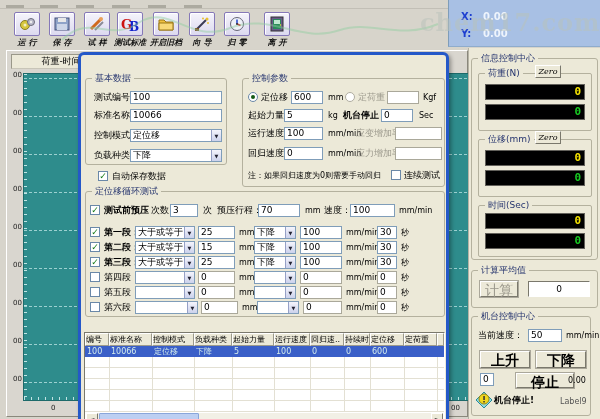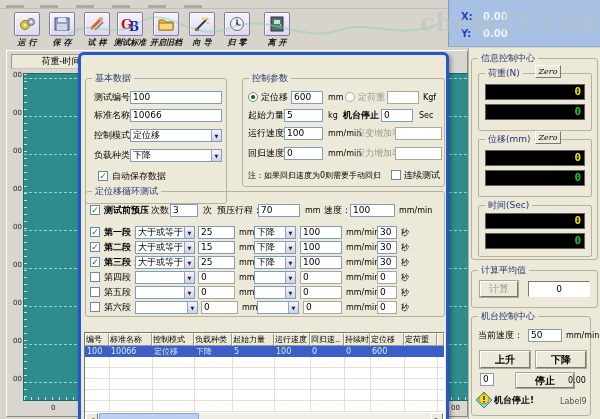--- a/index.html
+++ b/index.html
@@ -31,21 +31,21 @@
   .ytick { position:absolute; left:2px; width:13px; text-align:right; font-size:7px; color:#222; }
   .axlab { position:absolute; font-size:7px; color:#222; }
 
   
   .rightcol { position:absolute; left:468px; top:48px; width:132px; height:371px; background:#ece9d8; border-left:1px solid #b5b2a5; z-index:2; }
   .gbox { position:absolute; border:1px solid #b4b19e; border-radius:3px; }
   .gcap { position:absolute; top:-6px; left:6px; background:#ece9d8; padding:0 3px; font-size:9px; color:#25346e; white-space:nowrap; line-height:10px; }
   .led { position:absolute; background:#000; border:1px solid #62605a; color:#f5e400; font:bold 11px "DejaVu Sans Mono",monospace; text-align:right; padding:0 3px; height:16px; line-height:14px; }
   .led.g { color:#18cc22; }
   .zbtn { position:absolute; width:26px; height:13px; background:#ece9d8; border:1px solid; border-color:#fff #7a786c #7a786c #fff; font:italic 8px "DejaVu Serif",serif; text-align:center; line-height:11px; cursor:pointer; }
-  .btn3d { position:absolute; background:#ece9d8; border:1px solid; border-color:#fff #7a786c #7a786c #fff; box-shadow:0 0 0 1px #aaa79a; font-size:10px; font-weight:bold; text-align:center; cursor:pointer; }
+  .btn3d { position:absolute; background:#ece9d8; border:1px solid; border-color:#fff #7a786c #7a786c #fff; box-shadow:0 0 0 1px #aaa79a; font-size:14px; font-weight:bold; text-align:center; cursor:pointer; }
   .btn3d.dis { color:#9b988c; font-weight:normal; cursor:default; }
   .inset { position:absolute; background:#fff; border:1px solid; border-color:#7a786c #fff #fff #7a786c; text-align:center; font-size:9px; }
 
   
   .dialog { position:absolute; left:78px; top:52px; width:371px; height:370px; z-index:10; border:3px solid #2458c8; border-radius:6px 6px 0 0; background:#ece9d8; box-shadow:2px 2px 4px rgba(0,0,0,.35); }
   .dlgtitle { position:relative; height:24px; background:linear-gradient(180deg,#5b93ee,#2a5cd0 45%,#1c46ae); border-radius:3px 3px 0 0; color:#fff; font-weight:bold; font-size:9px; line-height:15px; padding-left:18px;margin-top:31px; }
   .dlgicon { position:absolute; left:3px; top:2px; }
   .close { position:absolute; right:2px; top:1px; width:17px; height:13px; background:linear-gradient(180deg,#ffa88a,#e0421e 50%,#c03010); border:1px solid #fff; border-radius:2px; color:#fff; font:bold 9px/11px "DejaVu Sans",sans-serif; text-align:center; cursor:pointer; }
   .dlgbody { position:absolute; left:0; top:15px; right:0; bottom:0; background:#ece9d8; }
 
@@ -278,21 +278,21 @@
   <div class="dlgtitle">
     <svg class="dlgicon" width="11" height="11">
         <circle cx="5" cy="6" r="4" fill="#d8c028" stroke="#555"></circle>
         <circle cx="8" cy="3.5" r="2.5" fill="#7a9ae0" stroke="#334"></circle>
       </svg>
     <span>系统测试标准</span>
     <div class="close">×</div>
   </div>
   <div class="dlgbody">
 
-    <div class="gbox" style="left:4px;top:8px;width:142px;height:126px;border-color:#b4b19e">
+    <div class="gbox" style="left:4px;top:8px;width:142px;height:87px;border-color:#b4b19e">
       <span class="gcap">基本数据</span>
       <span class="lbl" style="left:8px;top:12px">测试编号</span>
       <span class="inp" style="left:44px;top:12px;width:92px">100</span>
       <span class="lbl" style="left:8px;top:30px">标准名称</span>
       <span class="inp" style="left:44px;top:30px;width:92px">10066</span>
       <span class="lbl" style="left:8px;top:50px">控制模式</span>
       <span class="sel" style="left:44px;top:50px;width:92px"><span>定位移</span><span class="arr">▼</span></span>
       <span class="lbl" style="left:8px;top:70px">负载种类</span>
       <span class="sel" style="left:44px;top:70px;width:92px"><span>下降</span><span class="arr">▼</span></span>
       <span class="cb on" style="left:12px;top:92px"></span>

